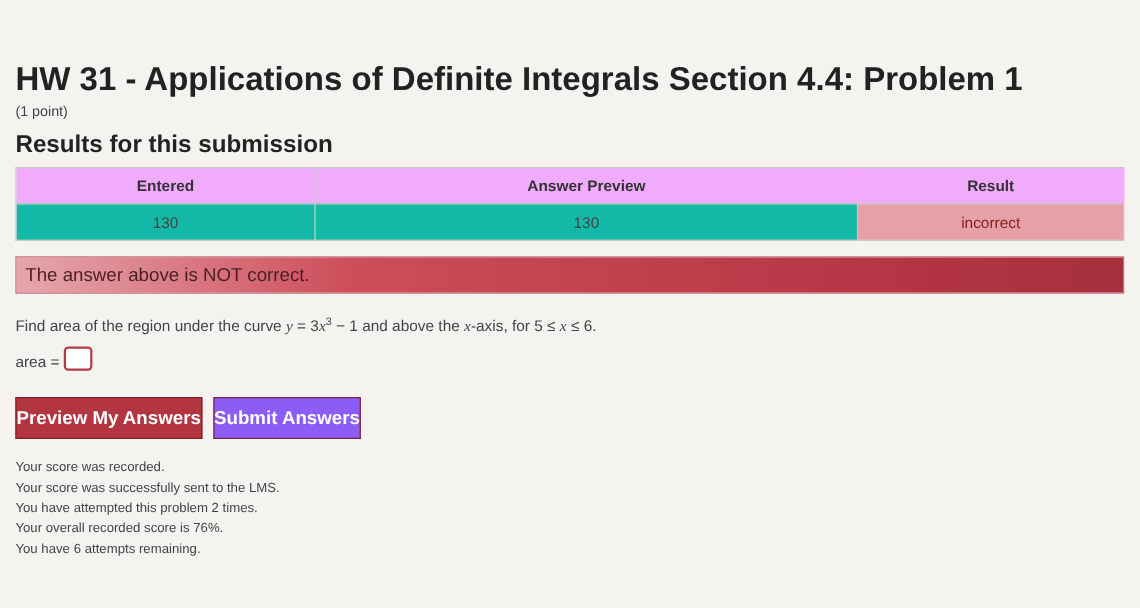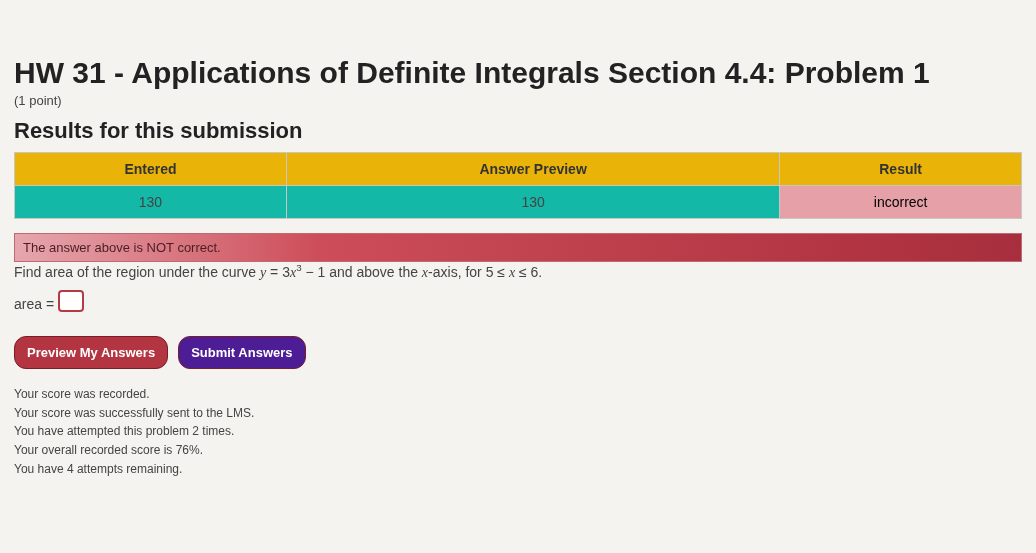--- a/index.html
+++ b/index.html
@@ -35,38 +35,39 @@
       border: 1px solid #c9c7c3;
       margin-bottom: 14px;
     }
     .results-table th, .results-table td {
       border: 1px solid #c9c7c3;
       padding: 8px 10px;
       font-size: 14px;
       text-align: center;
     }
     .results-table th {
-      background: #eab308;
+      background: #f0abfc;
       font-weight: 700;
       color: #333;
     }
     .results-table td {
       background: #14b8a6;
       color: #444;
     }
     .results-table td.cell-result {
       background: #e6a0a7;
-      color: #000000;
+      color: #7f1d1d;
     }
     .not-correct-bar {
       border: 1px solid #c16970;
       background: linear-gradient(to right, #e6a6ad 0%, #cd4e5a 30%, #b43543 80%, #a72f3d 100%);
       color: #4a1e23;
-      font-size: 13px;
+      font-size: 17px;
       padding: 6px 8px;
+      margin-bottom: 20px;
     }
     .problem-text {
       font-size: 14px;
       color: #444;
       margin-bottom: 10px;
     }
     .math-ital { font-style: italic; font-family: "Times New Roman", serif; }
     .sup { font-size: 0.7em; vertical-align: super; }
     .answer-row {
       font-size: 14px;
@@ -85,29 +86,29 @@
       font-size: 13px;
       padding: 1px 2px;
     }
     .btn-row {
       display: flex;
       gap: 10px;
       margin-bottom: 16px;
     }
     .btn {
       border: 1px solid #7a1d27;
-      border-radius: 12px;
+      border-radius: 0;
       color: #fff;
-      font-size: 13px;
+      font-size: 17px;
       font-weight: 700;
-      padding: 8px 12px;
+      padding: 8px 0;
       cursor: pointer;
     }
     .btn-primary { background: #b33541; }
-    .btn-secondary { background: #4c1d95; text-align: center; }
+    .btn-secondary { background: #8b5cf6; text-align: center; }
     .status-list p {
       font-size: 12px;
       color: #444;
       line-height: 1.55;
     }
   </style>
 </head>
 <body>
 
 <h1 class="page-title">HW 31 - Applications of Definite Integrals Section 4.4: Problem 1</h1>
@@ -146,14 +147,14 @@
 <div class="btn-row">
   <button class="btn btn-primary">Preview My Answers</button>
   <button class="btn btn-secondary">Submit Answers</button>
 </div>
 
 <div class="status-list">
   <p>Your score was recorded.</p>
   <p>Your score was successfully sent to the LMS.</p>
   <p>You have attempted this problem 2 times.</p>
   <p>Your overall recorded score is 76%.</p>
-  <p>You have 4 attempts remaining.</p>
+  <p>You have 6 attempts remaining.</p>
 </div>
 
 </body></html>

